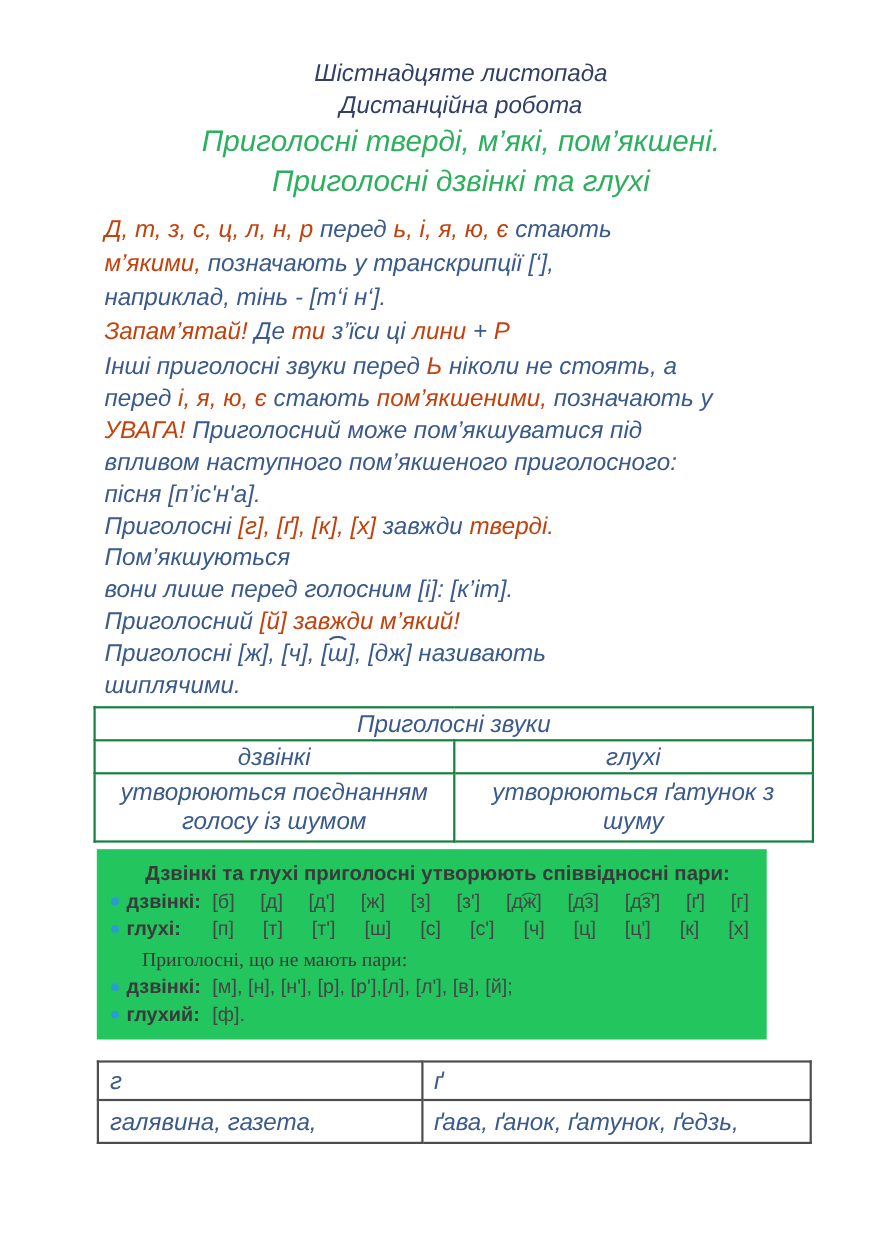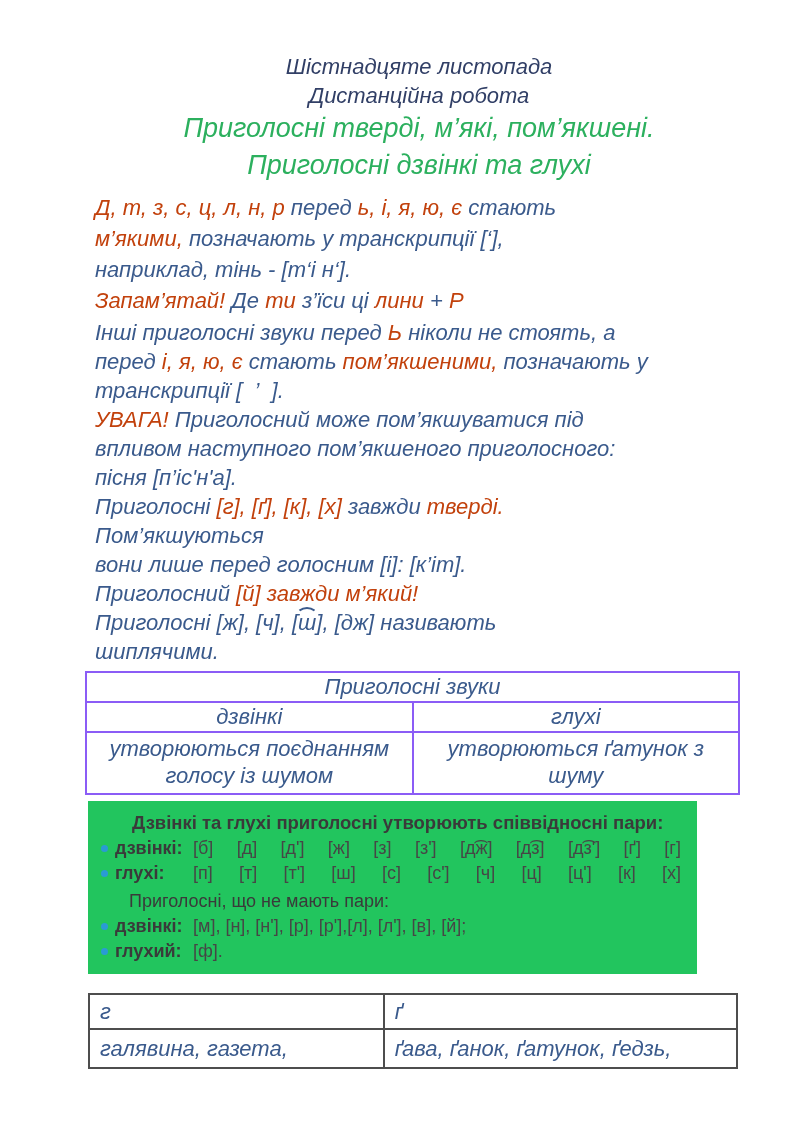--- a/index.html
+++ b/index.html
@@ -22,35 +22,35 @@
   .arc::before{
     content:"";position:absolute;left:-2px;right:-2px;top:-1px;height:7px;
     border:2px solid transparent;border-top:2px solid currentColor;border-bottom:none;
     border-radius:50% 50% 0 0 / 100% 100% 0 0;
   }
   
   table.t1{
     margin:5px 0 0 85px;width:655px;border-collapse:collapse;table-layout:fixed;
     font-style:italic;font-size:22px;color:#3a5a8c;text-align:center;
   }
-  table.t1 td{border:2px solid #8b5cf6;padding:1px 4px;}
+  table.t1 td{border:2px solid #15803d;padding:1px 4px;}
   table.t1 .c1{width:52%;}
   table.t1 tr.r3 td{line-height:27px;padding:2px 10px 4px;}
   
   .bluebox{
     margin:6px 0 0 88px;width:609px;box-sizing:border-box;background:#22c55e;
     padding:11px 0 12px 0;color:#3a3a3a;font-size:18px;font-style:normal;
   }
   .bb-title{font-weight:bold;font-size:18.5px;margin-left:44px;white-space:nowrap;}
   .bb-row{display:flex;align-items:center;margin:4px 0 0 13px;}
   .bullet{width:7px;height:7px;border-radius:50%;background:#2a9bd5;margin-right:7px;flex:none;}
   .bb-label{font-weight:bold;width:78px;flex:none;}
   .bb-items{flex:1;display:flex;justify-content:space-between;padding-right:16px;color:#464646;}
   .snd{white-space:nowrap;}
-  .bb-sub{margin:7px 0 1px 41px;}
+  .bb-sub{margin:7px 0 1px 41px;font-family:Liberation Serif, serif;}
   .bb-text{color:#464646;}
   
   table.t2{
     margin:19px 0 0 88px;width:650px;border-collapse:collapse;table-layout:fixed;
     font-style:italic;font-size:22px;color:#3a5a8c;text-align:left;
   }
   table.t2 td{border:2px solid #4d4d4d;padding:2px 4px 2px 10px;}
   table.t2 .c1{width:43%;}
   table.t2 tr.r1 td{height:29px;}
   table.t2 tr.r2 td{height:33px;}
@@ -70,21 +70,20 @@
   <div class="para p1">
       <div class="line"><span class="red">Д, т, з, с, ц, л, н, р </span><span class="blue">перед </span><span class="red">ь, і, я, ю, є </span><span class="blue">стають</span></div>
       <div class="line"><span class="red">м’якими, </span><span class="blue">позначають у транскрипції [‘],</span></div>
       <div class="line"><span class="blue">наприклад, тінь - [т‘і н‘].</span></div>
       <div class="line"><span class="red">Запам’ятай! </span><span class="blue">Де </span><span class="red">ти </span><span class="blue">з’їси </span><span class="blue">ці </span><span class="red">лини </span><span class="blue">+ </span><span class="red">Р</span></div>
     </div>
 
   <div class="para p2">
       <div class="line"><span class="blue">Інші приголосні звуки перед </span><span class="red">Ь </span><span class="blue">ніколи не стоять, а</span></div>
       <div class="line"><span class="blue">перед </span><span class="red">і, я, ю, є </span><span class="blue">стають </span><span class="red">пом’якшеними, </span><span class="blue">позначають у</span></div>
-      <div class="line"><span class="blue">транскрипції [&nbsp;&nbsp;’&nbsp;&nbsp;].</span></div>
       <div class="line"><span class="red">УВАГА! </span><span class="blue">Приголосний може пом’якшуватися під</span></div>
       <div class="line"><span class="blue">впливом наступного пом’якшеного приголосного:</span></div>
       <div class="line"><span class="blue">пісня [п’іс'н'а].</span></div>
       <div class="line"><span class="blue">Приголосні </span><span class="red">[г], [ґ], [к], [х] </span><span class="blue">завжди </span><span class="red">тверді.</span></div>
       <div class="line"><span class="blue">Пом’якшуються</span></div>
       <div class="line"><span class="blue">вони лише перед голосним [і]: [к’іт].</span></div>
       <div class="line"><span class="blue">Приголосний </span><span class="red">[й] завжди м’який!</span></div>
       <div class="line"><span class="blue">Приголосні [ж], [ч], [</span><span class="blue arc">ш</span><span class="blue">], [дж] називають</span></div>
       <div class="line"><span class="blue">шиплячими.</span></div>
     </div>

